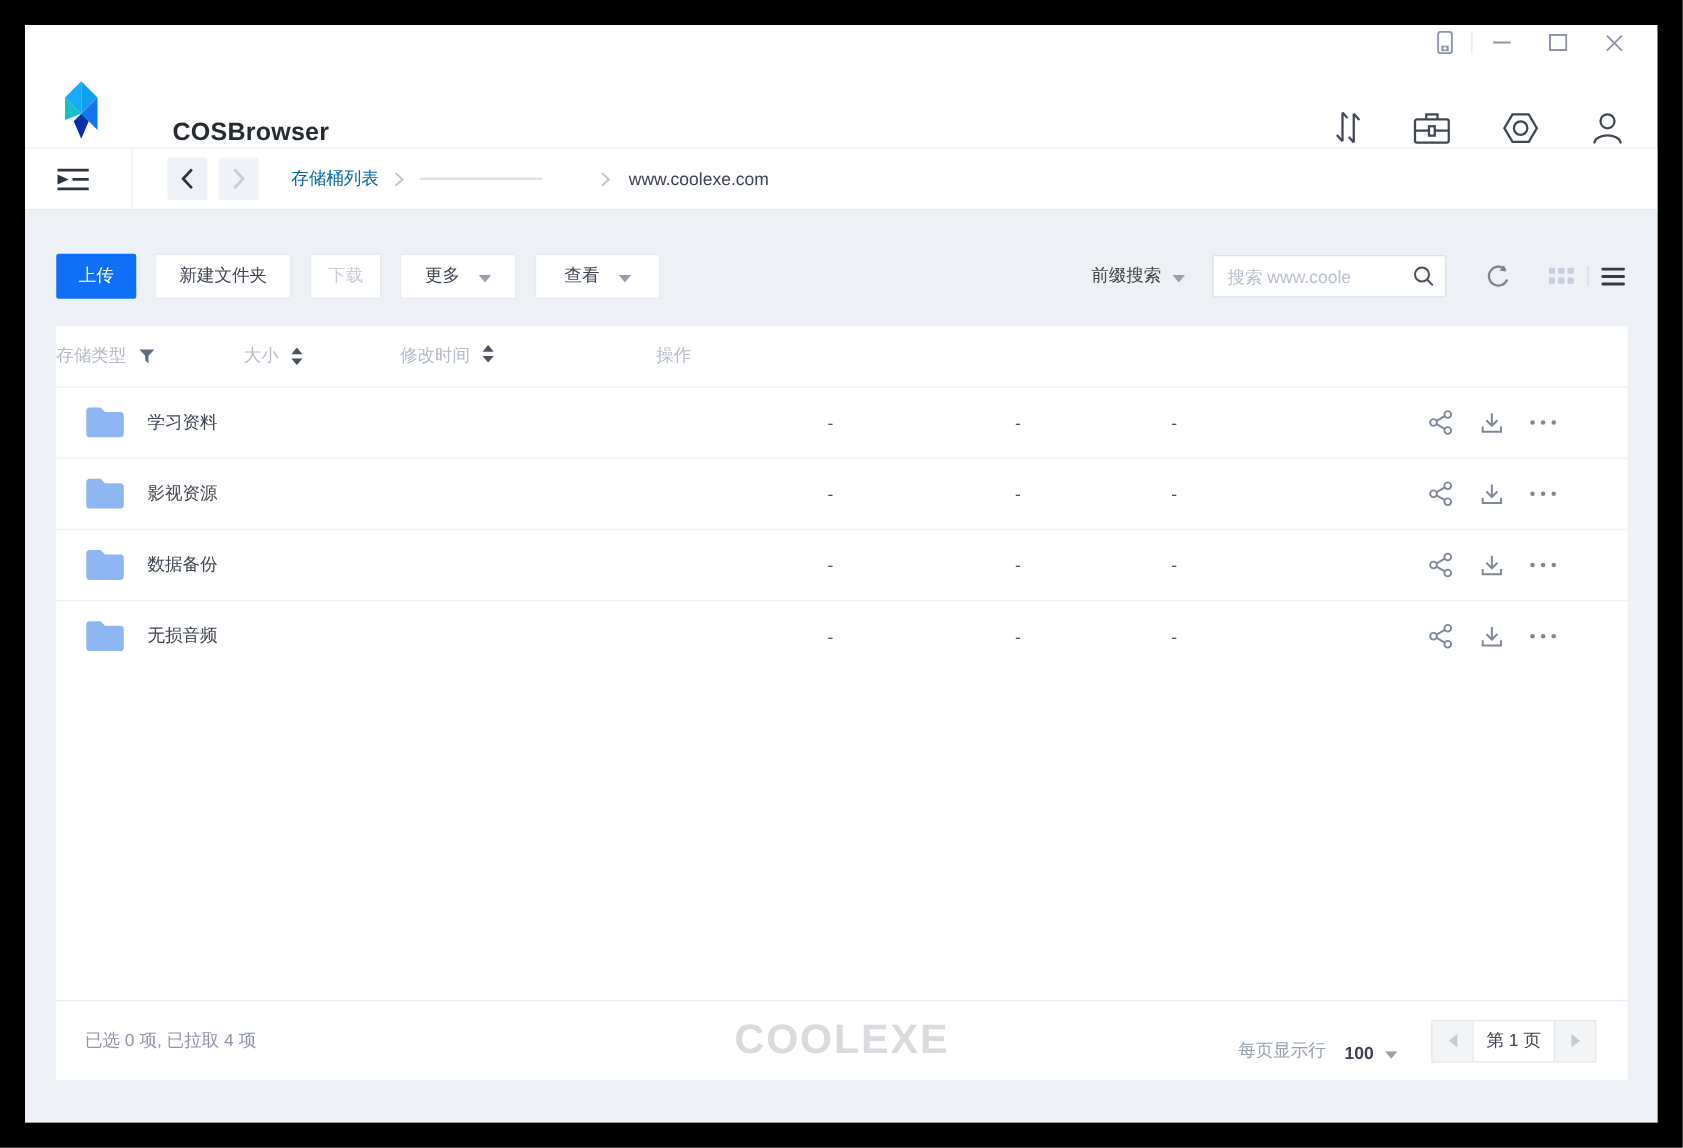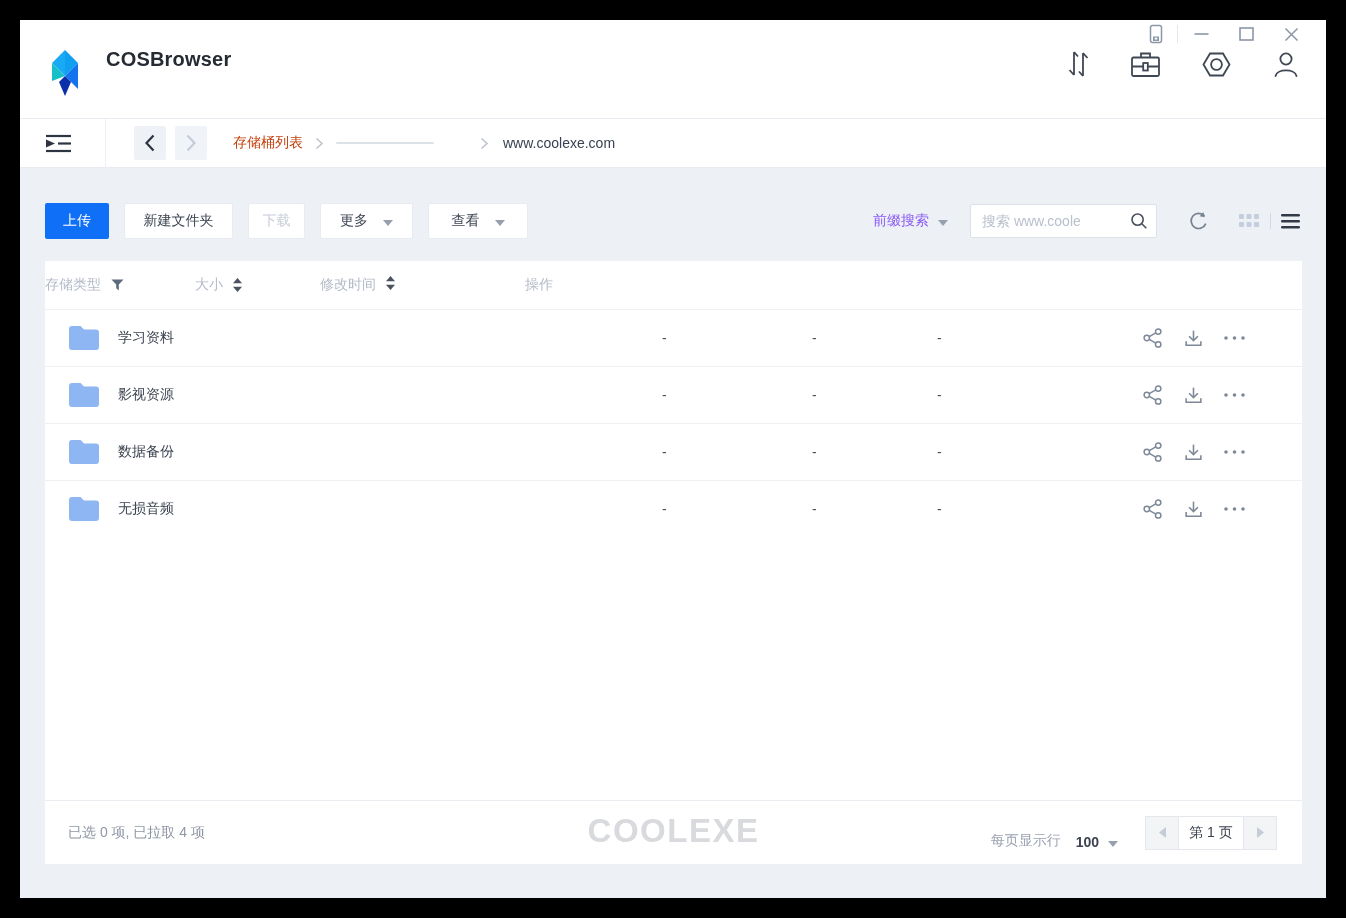--- a/index.html
+++ b/index.html
@@ -6,53 +6,53 @@
   html,body { width:1346px; height:918px; background:#000; font-family:"Liberation Sans","DejaVu Sans",sans-serif; }
   .window { position:absolute; left:20px; top:20px; width:1306px; height:878px; background:#fff; display:flex; flex-direction:column; overflow:hidden; }
 
   
   .titlebar { height:28px; display:flex; align-items:center; justify-content:flex-end; padding-right:27px; flex:none; }
   .tb-ic { display:flex; align-items:center; justify-content:center; cursor:pointer; }
   .tb-sep { width:1px; height:18px; background:#e4e7ec; margin:0 16px 0 14px; }
   .tb-gap { width:30px; }
 
   
-  .app-header { height:70px; display:flex; align-items:flex-start; padding:0 26px 0 25px; flex:none; }
+  .app-header { height:70px; display:flex; align-items:flex-end; padding:0 26px 0 25px; flex:none;gap:32px; }
   .app-title { font-size:20px; font-weight:700; color:#262b33; margin-left:13px; letter-spacing:.2px; }
   .header-actions { margin-left:auto; display:flex; align-items:center; gap:40px; }
   .hd-ic { display:flex; align-items:center; justify-content:center; cursor:pointer; }
   .hdr-divider { height:1px; background:#e9ebf0; flex:none; }
 
   
   .breadcrumb-bar { height:49px; display:flex; align-items:center; border-bottom:1px solid #e9ebf0; flex:none; background:#fff; }
   .nav-toggle { margin-left:25px; display:flex; align-items:center; cursor:pointer; }
   .bc-vsep { width:1px; height:49px; background:#edeff3; margin-left:33px; }
   .hist-btn { margin-left:28px; width:32px; height:34px; display:flex; align-items:center; justify-content:center; background:#eef1f6; border-radius:2px; cursor:pointer; }
   .hist-btn.fwd { margin-left:9px; background:#f0f3f7; }
   .bc-items { margin-left:26px; display:flex; align-items:center; font-size:14px; }
-  .bc-root { color:#c2410c; cursor:pointer;text-align:right; }
+  .bc-root { color:#0369a1; cursor:pointer;text-align:right; }
   .bc-chev { margin:0 12px; display:flex; }
   .bc-redacted { width:98px; height:2px; background:#dde1e8; border-radius:1px; margin-right:34px; }
   .bc-cur { color:#3a4150; margin-left:2px; }
 
   
   .main { flex:1; background:#edf0f5; display:flex; flex-direction:column; overflow:hidden; }
 
   
   .toolbar { margin:35px 26px 0 25px; display:flex; align-items:center; flex:none; }
   .btn { height:36px; border-radius:2px; font-size:14px; display:inline-flex; align-items:center; justify-content:center; cursor:pointer; }
   .btn-primary { width:64px; background:#0f6ff6; color:#fff; border:none; }
   .btn-plain { background:#fff; border:1px solid #e8ebf0; color:#3d4452; margin-left:15px; }
   .btn-newfolder { width:109px; }
   .btn-download { width:57px; color:#c8ced8; cursor:default; }
   .btn-more { width:93px; }
   .btn-view { width:100px; }
   .btn .caret { margin-left:15px; }
   .toolbar-right { margin-left:auto; display:flex; align-items:center; }
-  .prefix-label { font-size:14px; color:#8b5cf6; cursor:pointer; display:flex; align-items:center; }
+  .prefix-label { font-size:14px; color:#404040; cursor:pointer; display:flex; align-items:center; }
   .prefix-label .caret { margin-left:9px; }
   .search-box { position:relative; margin-left:22px; }
   .search-box input { width:187px; height:34px; border:1px solid #dde1e8; border-radius:2px; background:#fff; font-size:14px; color:#3d4452; padding:0 34px 0 11px; outline:none; font-family:inherit; }
   .search-box input::placeholder { color:#b9c0cc; }
   .search-ic { position:absolute; right:9px; top:8px; cursor:pointer; }
   .refresh-ic { margin-left:30px; display:flex; cursor:pointer; }
   .viewmode { display:flex; align-items:center; margin-left:29px; }
   .vm-sep { width:1px; height:16px; background:#d4d9e0; margin:0 10px; }
   .vm-btn { display:flex; cursor:pointer; }
 

